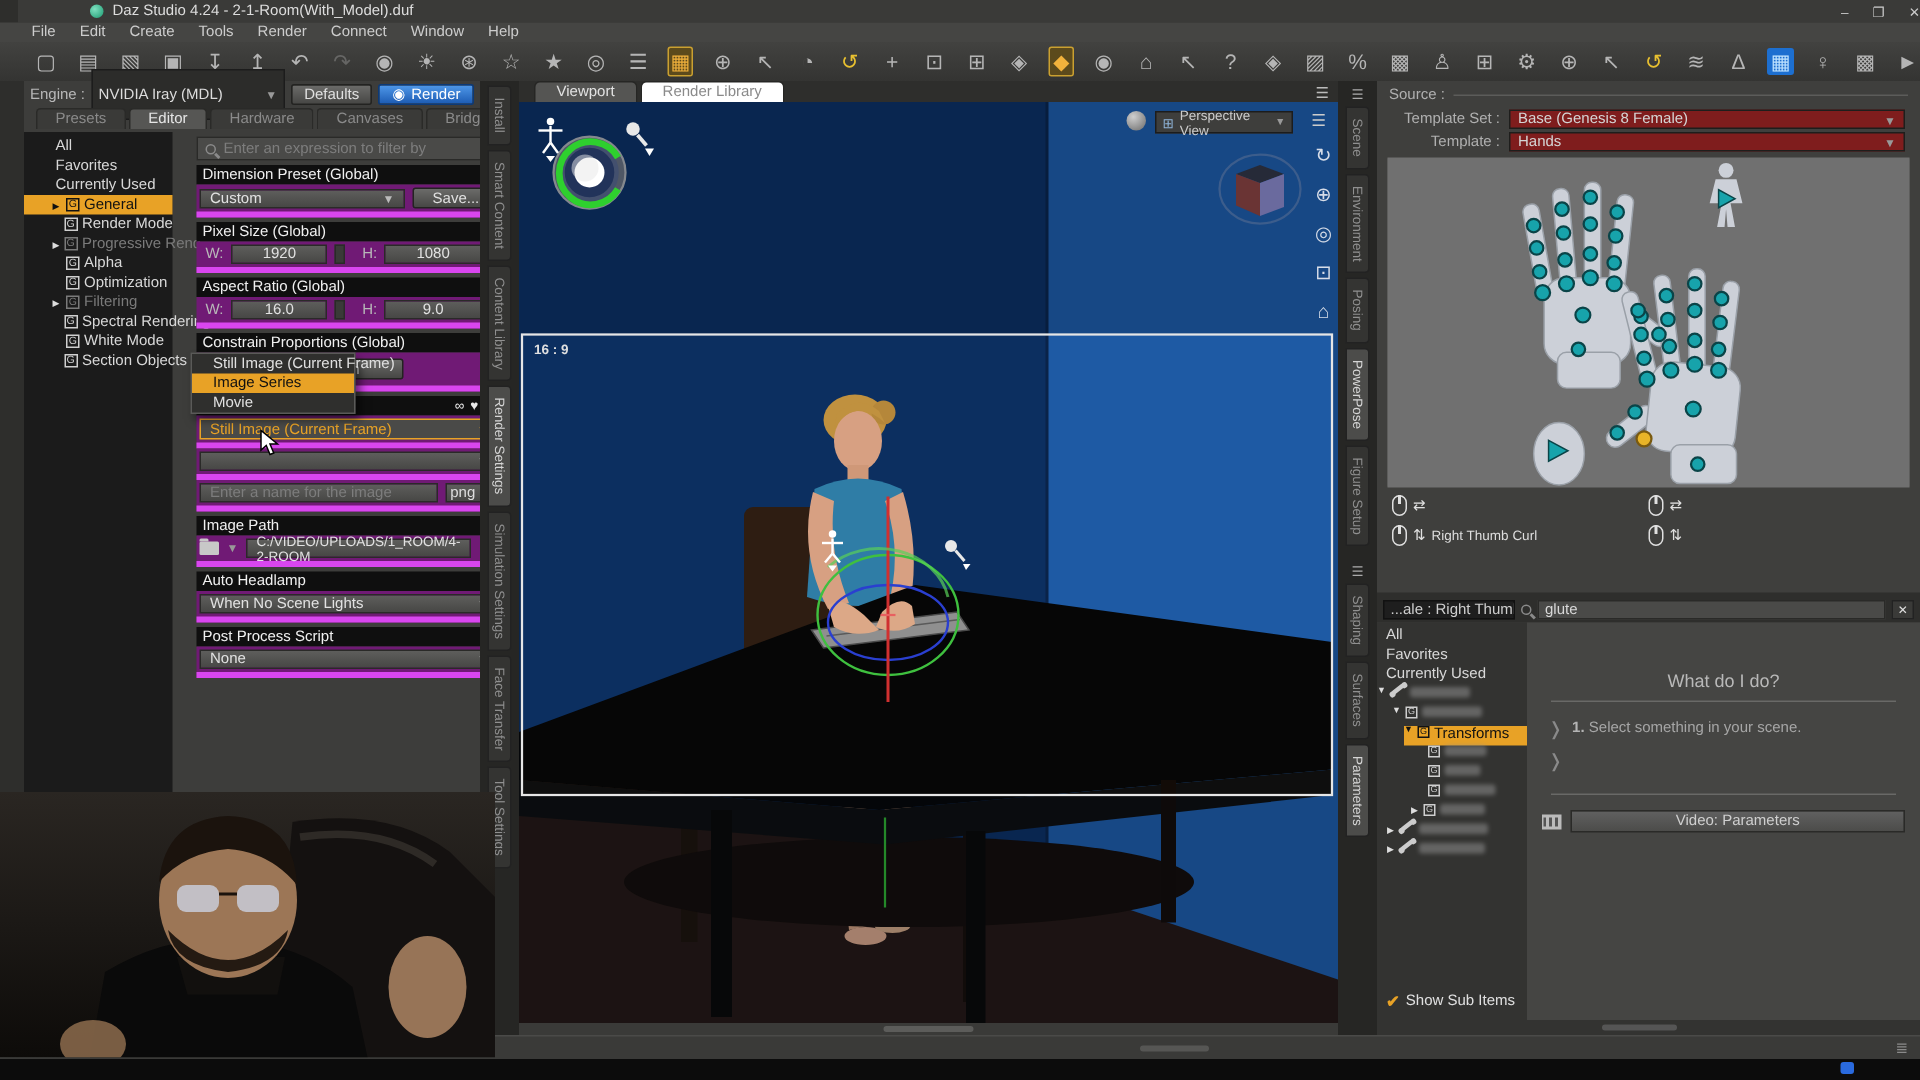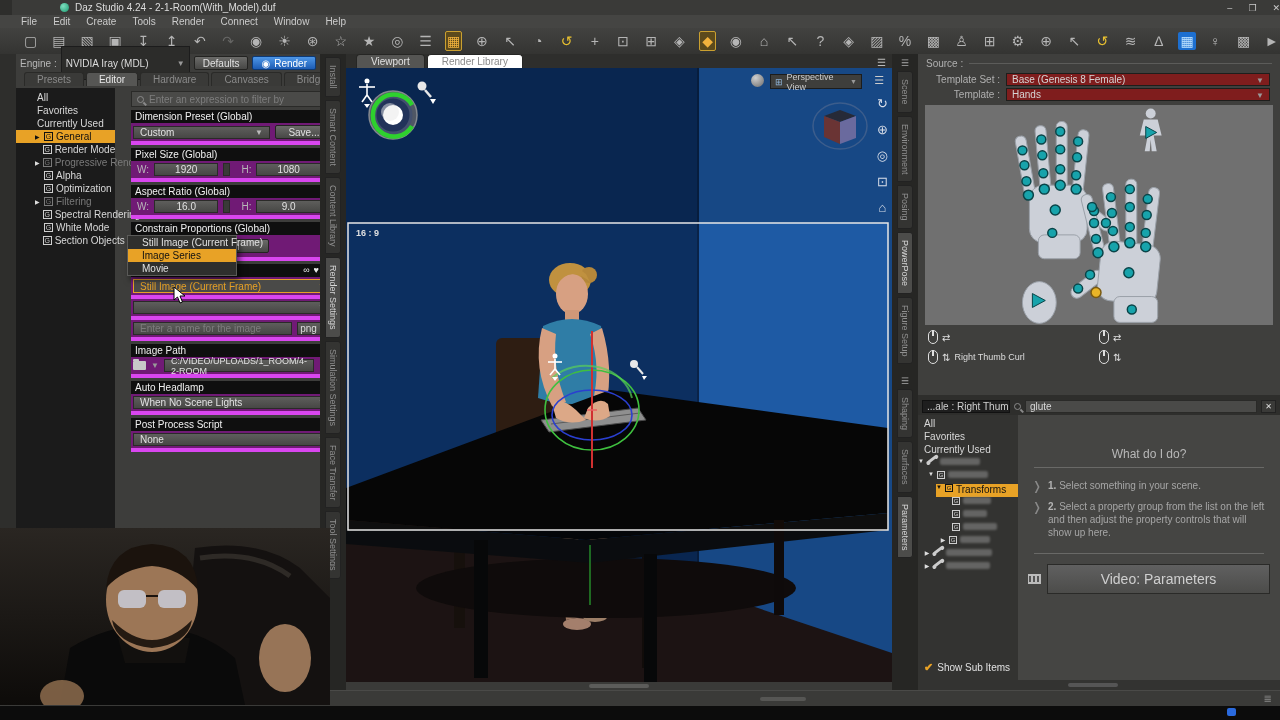--- a/index.html
+++ b/index.html
@@ -132,21 +132,21 @@
 .chk{color:#e8a226;font-weight:bold;font-size:11px}
 .par-main{flex:1;background:#454543;position:relative;color:#a6a6a6}
 .help-title{text-align:center;margin-top:32px;font-size:12px;color:#b8b8b8}
 .hr{border-top:1px solid #696967;margin:6px 16px}
 .step{display:flex;gap:6px;padding:5px 14px 0;line-height:1.3}
 .step .brace{color:#8a8a8a;font-size:12px}
 .step b{color:#b4b4b4}
 .video-row{display:flex;align-items:center;gap:6px;padding:0 10px;margin-top:10px}
 .film{width:13px;height:10px;background:#bbb;position:relative;flex:none}
 .film::before{content:"";position:absolute;inset:2px 1px;background:repeating-linear-gradient(90deg,#555 0 2px,#bbb 2px 4px)}
-.video-btn{flex:1;height:30px;background:linear-gradient(#606060,#4c4c4a);border:1px solid #2a2a28;color:#cfcfcf;display:flex;align-items:center;justify-content:center;font-size:14px}
+.video-btn{flex:1;height:15px;background:linear-gradient(#606060,#4c4c4a);border:1px solid #2a2a28;color:#cfcfcf;display:flex;align-items:center;justify-content:center;font-size:10px}
 .par-scroll{position:absolute;left:0;bottom:0;width:362px;height:10px;background:#333331}
 .par-scroll .handle{position:absolute;left:150px;top:3px;width:50px;height:4px;background:#555;border-radius:2px}
 
 
 .webcam{position:absolute;left:0;top:528px;width:330px;height:177px;z-index:50;overflow:hidden}
 .bottombar{position:absolute;left:0;top:690px;width:1280px;height:30px;background:#0c0c0c}
 .bb-strip{position:absolute;left:0;top:0;width:1280px;height:16px;background:#3a3a38;border-top:1px solid #4a4a48}
 .bb-handle{position:absolute;left:760px;top:6px;width:46px;height:4px;background:#565654;border-radius:2px}
 .bb-list{position:absolute;right:8px;top:2px;color:#8a8a8a;font-size:10px}
 .bb-blue{position:absolute;right:44px;top:18px;width:9px;height:8px;background:#2a6ade;border-radius:2px}
@@ -806,21 +806,20 @@
       </div>
       <div class="par-main">
         <div class="help-title">What do I do?</div>
         <div class="hr"></div>
         <div class="step">
           <span class="brace">❭</span>
           <span><b>1.</b> <span>Select something in your scene.</span></span>
         </div>
         <div class="step">
           <span class="brace">❭</span>
-          <span><b>2.</b> <span>Select a property group from the list on the left and then adjust the property controls that will show up here.</span></span>
         </div>
         <div class="hr" style="margin-top:14px"></div>
         <div class="video-row">
           <span class="film"></span>
           <span class="video-btn">Video: Parameters</span>
         </div>
       </div>
     </div>
     <div class="par-scroll">
         <span class="handle"></span>

